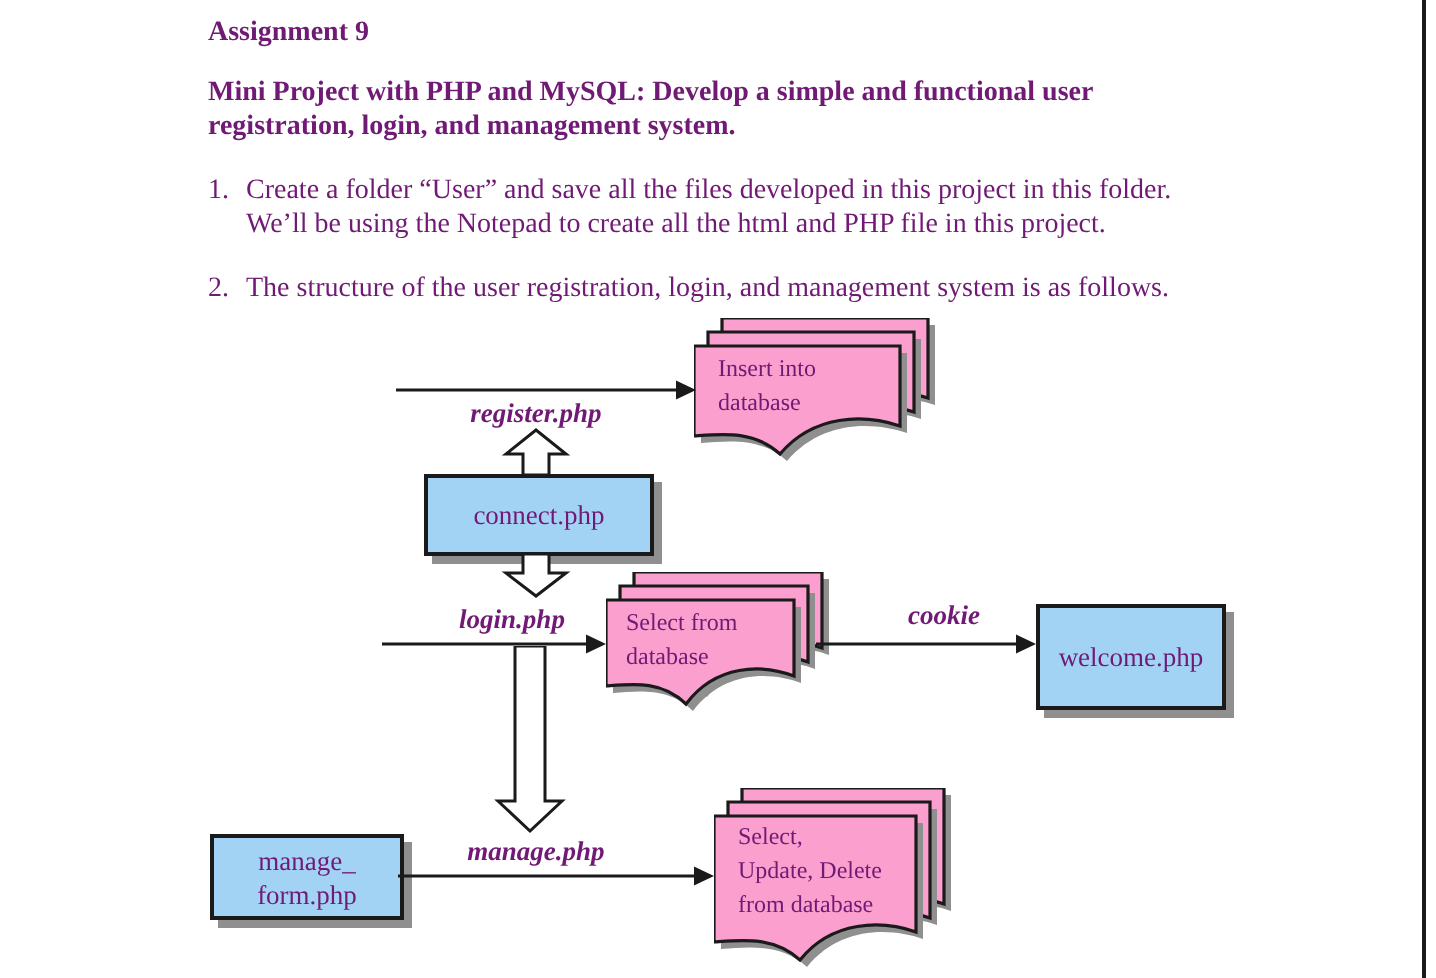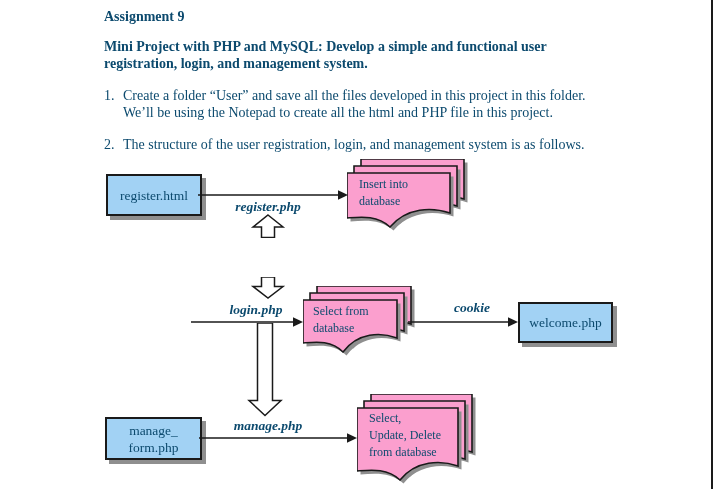--- a/index.html
+++ b/index.html
@@ -1,18 +1,18 @@
 <!DOCTYPE html>
 <html style="--box-fill: #A2D2F4; --doc-fill: #FB9FCE; --shadow: #8f8f8f; --border: #1a1a1a;"><head>
 <meta charset="utf-8">
 <style>
   html,body{margin:0;padding:0;background:#ffffff;}
   #page{
     position:relative;width:718px;height:489px;background:#ffffff;overflow:hidden;
-    font-family:"Liberation Serif","DejaVu Serif",serif;color:#0c4a6e;
+    font-family:"Liberation Serif","DejaVu Serif",serif;color:#701a75;
   }
   .abs{position:absolute;}
   .tline{font-size:14px;line-height:17px;white-space:nowrap;}
   .bold{font-weight:bold;}
   .bbox{
     position:absolute;display:flex;flex-direction:column;align-items:center;justify-content:center;
     background:var(--box-fill,#A2D2F4);border:2px solid var(--border,#2e2e2e);
     box-shadow:4px 4px 0 var(--shadow,#8f8f8f);
     font-size:13.5px;line-height:17px;text-align:center;box-sizing:border-box;
   }
@@ -37,27 +37,27 @@
   <div class="abs tline bold" style="left:104px;top:38px;">Mini Project with PHP and MySQL: Develop a simple and functional user</div>
   <div class="abs tline bold" style="left:104px;top:55px;">registration, login, and management system.</div>
 
   <div class="abs tline" style="left:104px;top:87px;">1.</div>
   <div class="abs tline" style="left:123px;top:87px;">Create a folder “User” and save all the files developed in this project in this folder.</div>
   <div class="abs tline" style="left:123px;top:104px;">We’ll be using the Notepad to create all the html and PHP file in this project.</div>
 
   <div class="abs tline" style="left:104px;top:136px;">2.</div>
   <div class="abs tline" style="left:123px;top:136px;">The structure of the user registration, login, and management system is as follows.</div>
 
-  <div class="bbox" style="left:106px;top:174px;width:96px;height:42px;">
-    <div>register.html</div>
+
+  <div class="bbox" style="left:212px;top:237px;width:115px;height:41px;">
+    <div>connect.php</div>
   </div>
 
 
-
-  <div class="bbox" style="left:518px;top:302px;width:95px;height:41px;">
+  <div class="bbox" style="left:518px;top:302px;width:95px;height:53px;">
     <div>welcome.php</div>
   </div>
 
   <div class="bbox" style="left:105px;top:417px;width:97px;height:43px;">
     <div>manage_</div>
     <div>form.php</div>
   </div>
 
   <svg class="abs" style="left:347px;top:159px;" width="125" height="80" viewBox="0 0 125 80">
     <path class="docShadow" transform="translate(17.5,3.5)" d="M0,0 L103,0 L103,40 C85,34 60,34 43,54 C30,42 14,44 0,45 Z"></path>

